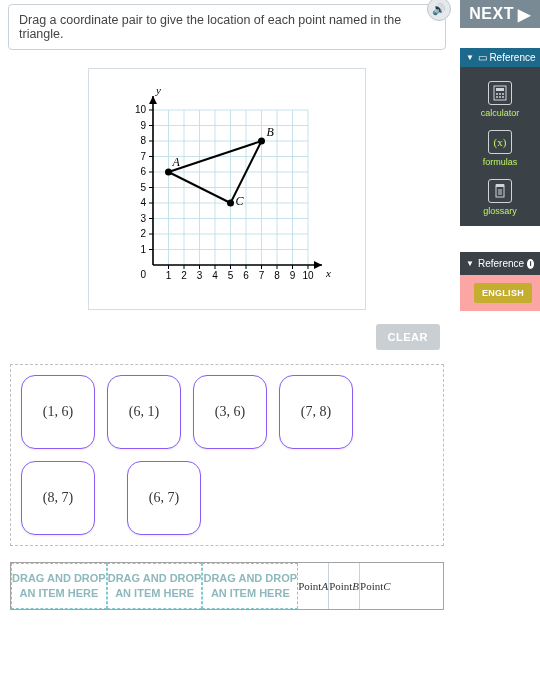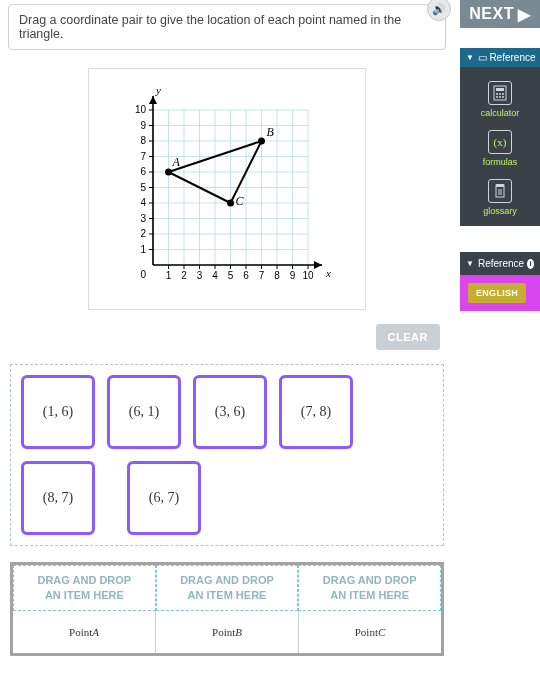--- a/index.html
+++ b/index.html
@@ -82,23 +82,23 @@
   }
   .lang-header .arrow { margin-right: 4px; font-size: 8px; }
   .lang-header .info {
     margin-left: 3px;
     width: 10px; height: 10px; border-radius: 50%;
     background: #fff; color: #3a4248;
     font-size: 8px; font-weight: bold;
     display: inline-flex; align-items: center; justify-content: center;
   }
   .lang-body {
-    background: #d946ef;
+    background: #fca5a5;
     padding: 8px;
-    display: flex; justify-content: flex-start;
+    display: flex; justify-content: flex-end;
   }
   .lang-btn {
     background: #c4ad2f;
     color: #fff;
     font-size: 9px;
     font-weight: bold;
     padding: 5px 8px;
     border-radius: 2px;
     cursor: pointer;
     letter-spacing: 0.3px;
@@ -158,35 +158,35 @@
     padding: 10px;
     margin: 0 2px;
   }
   .tiles-row {
     display: flex;
     gap: 12px;
     flex-wrap: wrap;
   }
   .tile {
     width: 74px; height: 74px;
-    border: 3px solid #8b5cf6;
-    border-radius: 6px;
+    border: 1px solid #8b5cf6;
+    border-radius: 14px;
     background: #fff;
     display: flex; align-items: center; justify-content: center;
     font-family: "Times New Roman", serif;
     font-size: 14px;
     cursor: move;
     box-shadow: 0 1px 2px rgba(0,0,0,0.08);
   }
   .tiles-row + .tiles-row { margin-top: 12px; gap: 32px; }
   .drop-table {
     margin: 16px 2px 0;
-    border: 3px solid #a3a3a3;
-    display: flex;
-    flex-direction: column;
+    border: 1px solid #a3a3a3;
+    display: flex;
+    flex-direction: row;
   }
   .drop-row {
     display: flex;
   }
   .drop-cell {
     flex: 1;
     border-right: 1px solid #c9d2d8;
     min-height: 46px;
     display: flex; align-items: center; justify-content: center;
     font-size: 12px;

